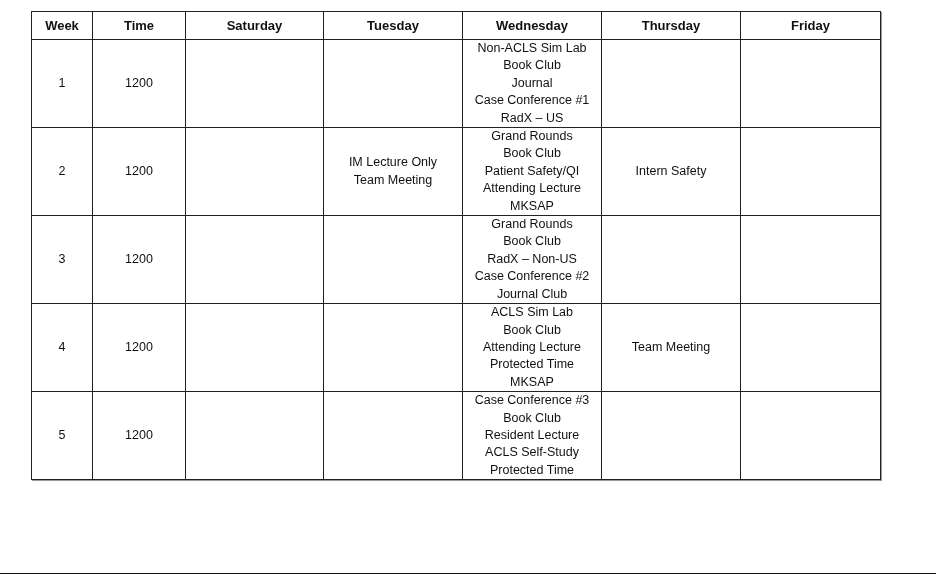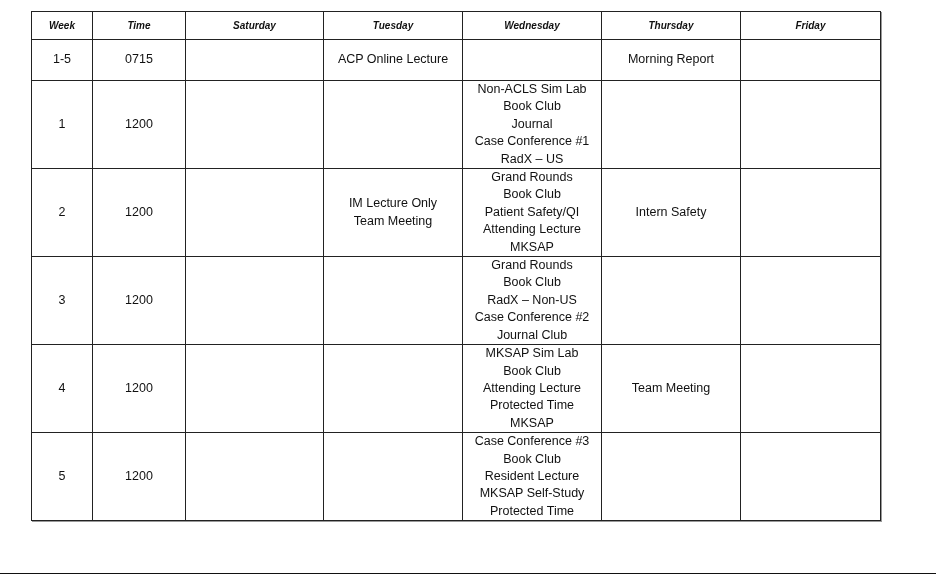--- a/index.html
+++ b/index.html
@@ -12,21 +12,21 @@
     font-size: 12.5px;
     box-shadow: 1px 1px 0 #999;
   }
   table.schedule th, table.schedule td {
     border: 1.5px solid #222;
     text-align: center; vertical-align: middle;
     padding: 0 2px;
     line-height: 17.4px;
     overflow: hidden;
   }
-  table.schedule th { font-weight: bold; height: 27px; font-size: 10px; font-style: italic; }
+  table.schedule th { font-weight: bold; height: 27px; font-size: 13px; }
   tr.short td { height: 40px; }
   tr.tall td { height: 87px; }
   .line { display: block; white-space: nowrap; }
   .bottom-rule {
     position: absolute; left: 0; top: 573px; width: 936px; height: 0;
     border-top: 1.5px solid #111;
   }
 </style>
 </head>
 <body>
@@ -46,33 +46,20 @@
       <th>Week</th>
       <th>Time</th>
       <th>Saturday</th>
       <th>Tuesday</th>
       <th>Wednesday</th>
       <th>Thursday</th>
       <th>Friday</th>
     </tr>
   </thead>
   <tbody id="schedule-body">
-      <tr class="short">
-        <td>1-5</td>
-        <td>0715</td>
-        <td></td>
-        <td>
-          <span class="line">ACP Online Lecture</span>
-        </td>
-        <td></td>
-        <td>
-          <span class="line">Morning Report</span>
-        </td>
-        <td></td>
-      </tr>
       <tr class="tall">
         <td>1</td>
         <td>1200</td>
         <td></td>
         <td></td>
         <td>
           <span class="line">Non-ACLS Sim Lab</span>
           <span class="line">Book Club</span>
           <span class="line">Journal</span>
           <span class="line">Case Conference #1</span>
@@ -115,41 +102,41 @@
         </td>
         <td></td>
         <td></td>
       </tr>
       <tr class="tall">
         <td>4</td>
         <td>1200</td>
         <td></td>
         <td></td>
         <td>
-          <span class="line">MKSAP Sim Lab</span>
+          <span class="line">ACLS Sim Lab</span>
           <span class="line">Book Club</span>
           <span class="line">Attending Lecture</span>
           <span class="line">Protected Time</span>
           <span class="line">MKSAP</span>
         </td>
         <td>
           <span class="line">Team Meeting</span>
         </td>
         <td></td>
       </tr>
       <tr class="tall">
         <td>5</td>
         <td>1200</td>
         <td></td>
         <td></td>
         <td>
           <span class="line">Case Conference #3</span>
           <span class="line">Book Club</span>
           <span class="line">Resident Lecture</span>
-          <span class="line">MKSAP Self-Study</span>
+          <span class="line">ACLS Self-Study</span>
           <span class="line">Protected Time</span>
         </td>
         <td></td>
         <td></td>
       </tr>
     </tbody>
 </table>
 
 <div class="bottom-rule"></div>
 

